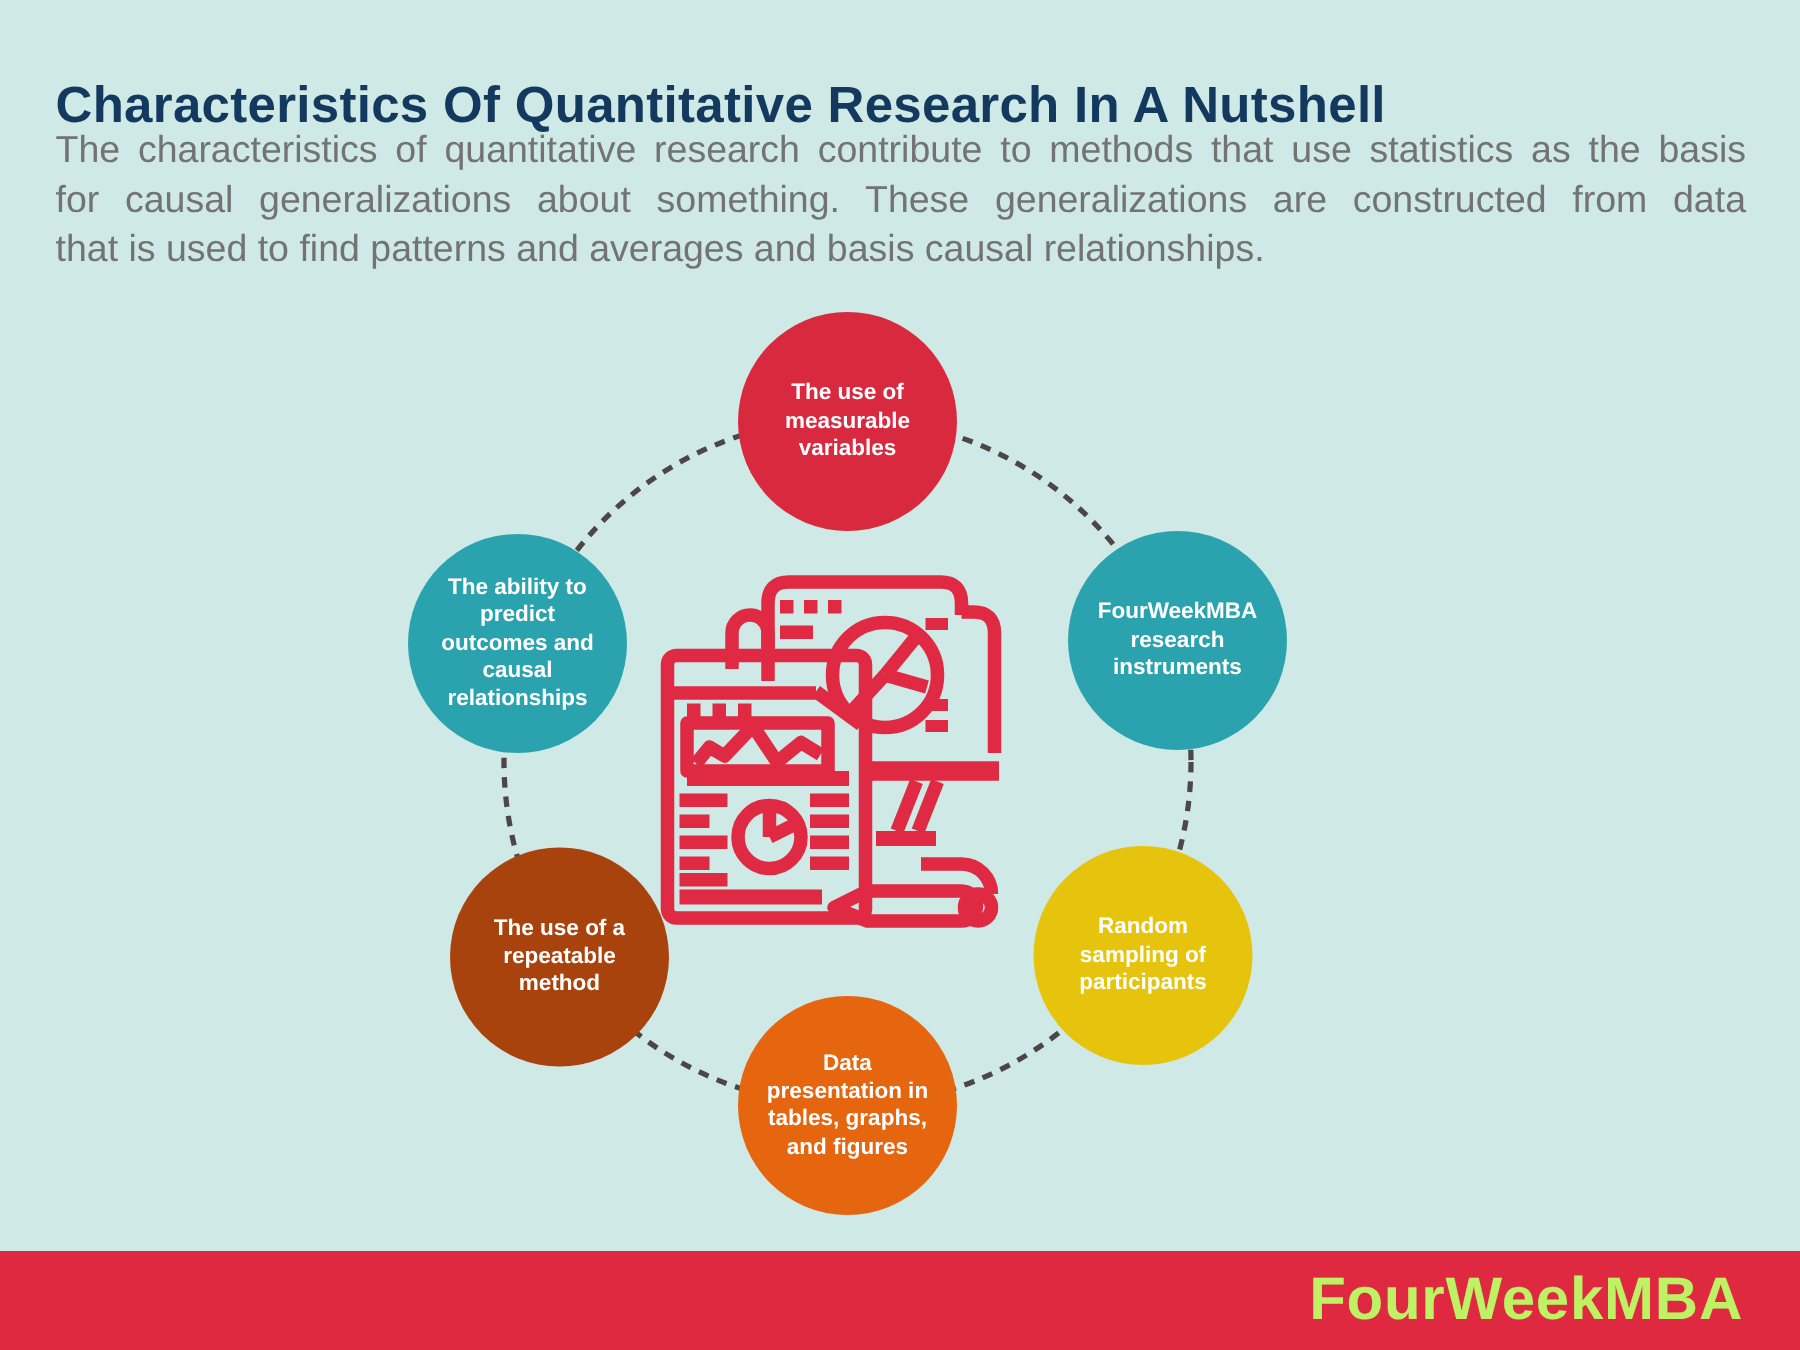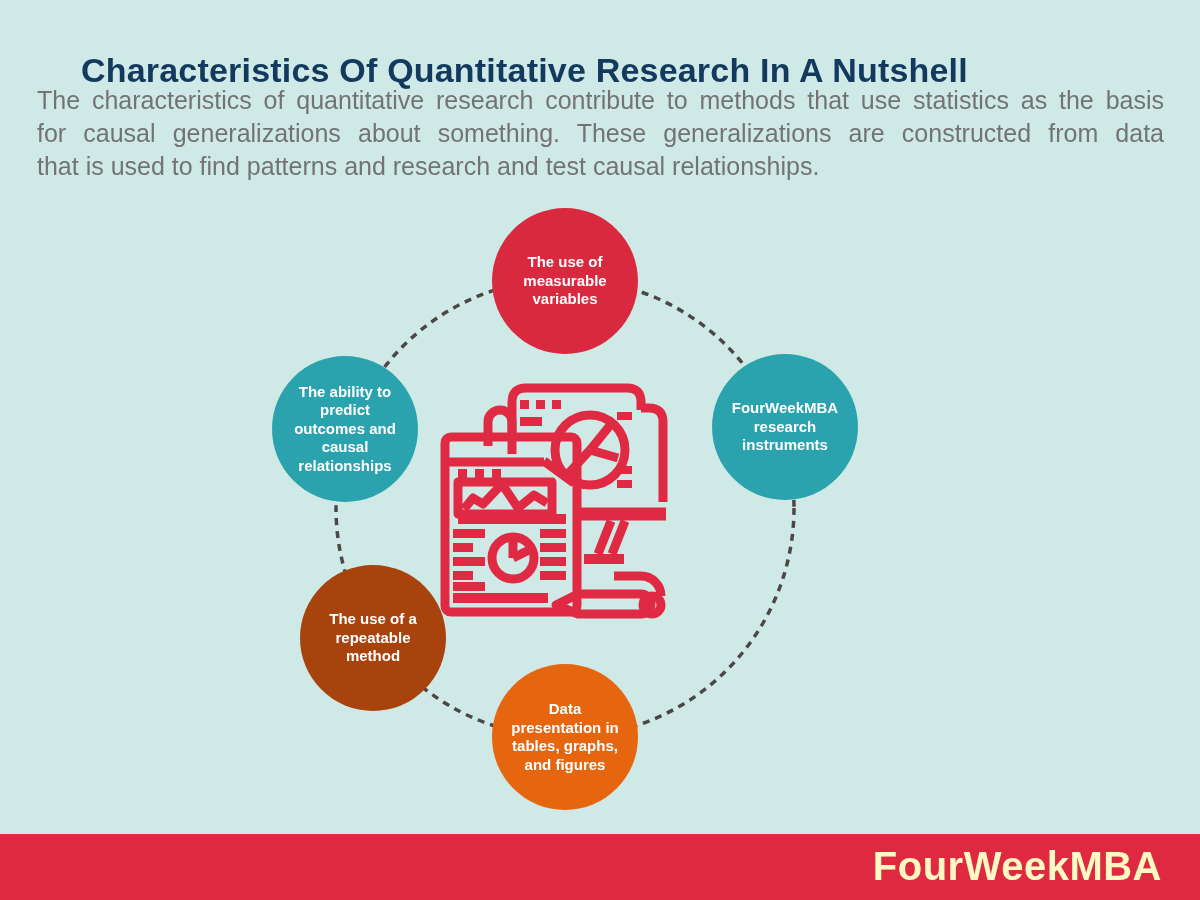--- a/index.html
+++ b/index.html
@@ -12,21 +12,20 @@
     background: #cfeae6;
   }
   .title {
     position: absolute;
     left: 37px;
     top: 28px;
     font-size: 34px;
     font-weight: bold;
     letter-spacing: 0.2px;
     color: #133a5e;
-    margin-left: 44px;
   }
   .desc {
     position: absolute;
     left: 37px;
     top: 84px;
     width: 1127px;
     font-size: 25px;
     line-height: 33px;
     color: #1f5060;
   }
@@ -78,21 +77,21 @@
 </head>
 <body>
 
 <div class="canvas" style="background-color: rgb(207, 234, 230);">
 
   <h1 class="title" style="color: rgb(19, 58, 94);">Characteristics Of Quantitative Research In A Nutshell</h1>
 
   <div class="desc" style="color: #737373;">
     <span class="line just">The characteristics of quantitative research contribute to methods that use statistics as the basis</span>
     <span class="line just">for causal generalizations about something. These generalizations are constructed from data</span>
-    <span class="line">that is used to find patterns and research and test causal relationships.</span>
+    <span class="line">that is used to find patterns and averages and basis causal relationships.</span>
   </div>
 
   <svg class="ring-svg" viewBox="0 0 470 470" style="color: rgb(77, 70, 70);">
     <circle cx="235" cy="235" r="229" fill="none" stroke="currentColor" stroke-width="3.5" stroke-dasharray="7 6"></circle>
   </svg>
 
   <svg class="center-icon" viewBox="0 0 300 300" style="color: rgb(224, 42, 67);">
     <g fill="none" stroke="currentColor" stroke-width="9" stroke-linejoin="round">
       <path d="M68,84 V60 A12,12 0 0 1 92,60 V70"></path>
       <path d="M92,92 V40 Q92,26 106,26 H207 Q221,26 221,40 V48"></path>
@@ -143,30 +142,33 @@
   </svg>
 
   <div class="node node-top" style="background-color: rgb(217, 41, 63);">
     <span class="node-label">The use of measurable variables</span>
   </div>
 
   <div class="node node-right-top" style="background-color: rgb(43, 163, 174);">
     <span class="node-label">FourWeekMBA research instruments</span>
   </div>
 
+  <div class="node node-right-bottom" style="background-color: rgb(230, 196, 14);">
+    <span class="node-label">Random sampling of participants</span>
+  </div>
 
   <div class="node node-bottom" style="background-color: rgb(230, 101, 15);">
     <span class="node-label">Data presentation in tables, graphs, and figures</span>
   </div>
 
   <div class="node node-left-top" style="background-color: rgb(43, 163, 174);">
     <span class="node-label">The ability to predict outcomes and causal relationships</span>
   </div>
 
   <div class="node node-left-bottom" style="background-color: rgb(168, 67, 14);">
     <span class="node-label">The use of a repeatable method</span>
   </div>
 
   <div class="banner" style="background-color: rgb(223, 41, 64);">
-    <span class="brand" style="color: #fef9c3;">FourWeekMBA</span>
+    <span class="brand" style="color: #bef264;">FourWeekMBA</span>
   </div>
 
 </div>
 
 </body></html>

